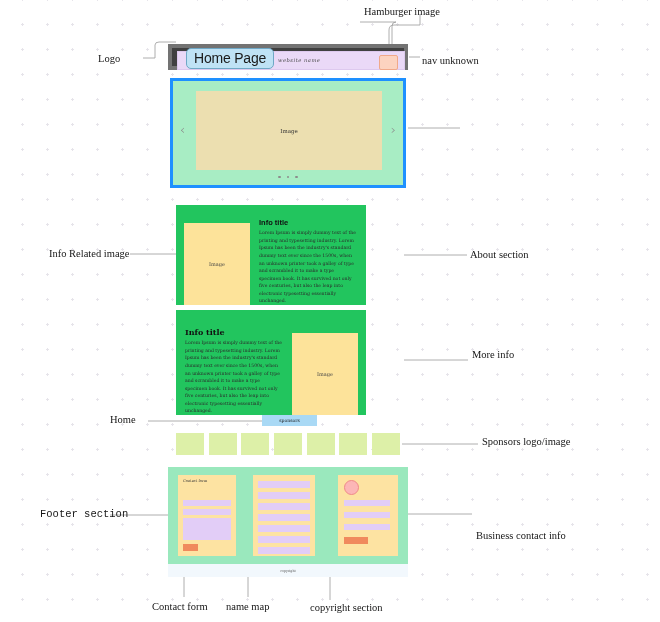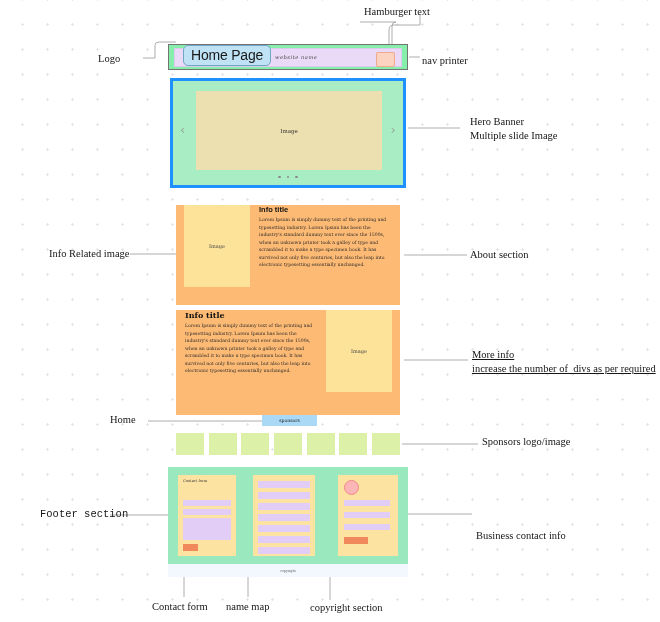--- a/index.html
+++ b/index.html
@@ -8,21 +8,21 @@
     background-color:#ffffff;
     background-image:radial-gradient(#e6e4ea 1px, transparent 1.2px);
     background-size:25px 25px;
     background-position:10px 12px;
     font-family:"Liberation Serif", serif;
     color:#1b1b1b;
   }
   .page{position:absolute;inset:0;}
   .navbar{
     position:absolute;left:168px;top:44px;width:240px;height:26px;
-    background:#86efac;border:1px solid #737373;box-sizing:border-box;
+    background:#404040;border:4px solid #737373;box-sizing:border-box;
   }
   .navinner{
     position:absolute;left:5px;top:3px;width:228px;height:19px;
     background:#ead9f7;border:1px solid #ddc9ee;box-sizing:border-box;
     display:flex;align-items:center;
   }
   .logo{
     position:absolute;left:8px;top:-4px;
     background:#bfe2f5;border:1px solid #6fa8c6;border-radius:5px;
     padding:1px 7px 2px 7px;
@@ -59,23 +59,23 @@
   .arrow.left{left:7px;}
   .arrow.right{right:7px;}
   .dots{
     position:absolute;left:0;right:0;bottom:7px;
     display:flex;justify-content:center;gap:6px;
   }
   .dots i{width:2.5px;height:2.5px;background:#8c8c8c;display:block;border-radius:1px;}
 
   
   .info{
-    position:absolute;left:176px;top:205px;width:224px;height:100px;
-    background:#fdba74;
-    display:flex;align-items:flex-start;
+    position:absolute;left:176px;top:205px;width:190px;height:100px;
+    background:#22c55e;
+    display:flex;align-items:flex-end;
   }
   .info2{top:310px;height:105px;}
   .info-img{
     width:66px;height:82px;background:#fde39a;flex:none;
     display:flex;align-items:center;justify-content:center;
   }
   .info-img span{font-size:5px;color:#444;font-family:"DejaVu Serif",serif;}
   .info-txt{padding:0 9px;flex:1;}
   .info-txt h3{
     margin:0 0 2px 0;font-family:"Liberation Sans",sans-serif;
@@ -255,27 +255,26 @@
       <div class="bar" style="top:37px"></div>
       <div class="bar" style="top:49px"></div>
       <div class="btn"></div>
     </div>
   </div>
 
   <div class="copyright">
     <span>copyright</span>
   </div>
 
-  <div class="anno" style="left:364px;top:5px;">Hamburger text</div>
+  <div class="anno" style="left:364px;top:5px;">Hamburger image</div>
   <div class="anno" style="left:98px;top:52px;">Logo</div>
-  <div class="anno" style="left:422px;top:54px;">nav printer</div>
-  <div class="anno" style="left:470px;top:115px;"><span>Hero Banner</span><br><span>Multiple slide Image</span></div>
+  <div class="anno" style="left:422px;top:54px;">nav unknown</div>
   <div class="anno" style="left:49px;top:247px;">Info Related image</div>
   <div class="anno" style="left:470px;top:248px;">About section</div>
-  <div class="anno" style="left:472px;top:348px;text-decoration:underline;"><span>More info</span><br><span>increase the number of  divs as per required</span></div>
+  <div class="anno" style="left:472px;top:348px;"><span>More info</span><br></div>
   <div class="anno" style="left:110px;top:413px;">Home</div>
   <div class="anno" style="left:482px;top:435px;">Sponsors logo/image</div>
   <div class="anno" style="left:40px;top:507px;font-family:Liberation Mono, monospace;">Footer section</div>
   <div class="anno" style="left:476px;top:506px;margin-top:23px;">Business contact info</div>
   <div class="anno" style="left:152px;top:600px;">Contact form</div>
   <div class="anno" style="left:226px;top:600px;">name map</div>
   <div class="anno" style="left:310px;top:601px;">copyright section</div>
 
 </div>
 

